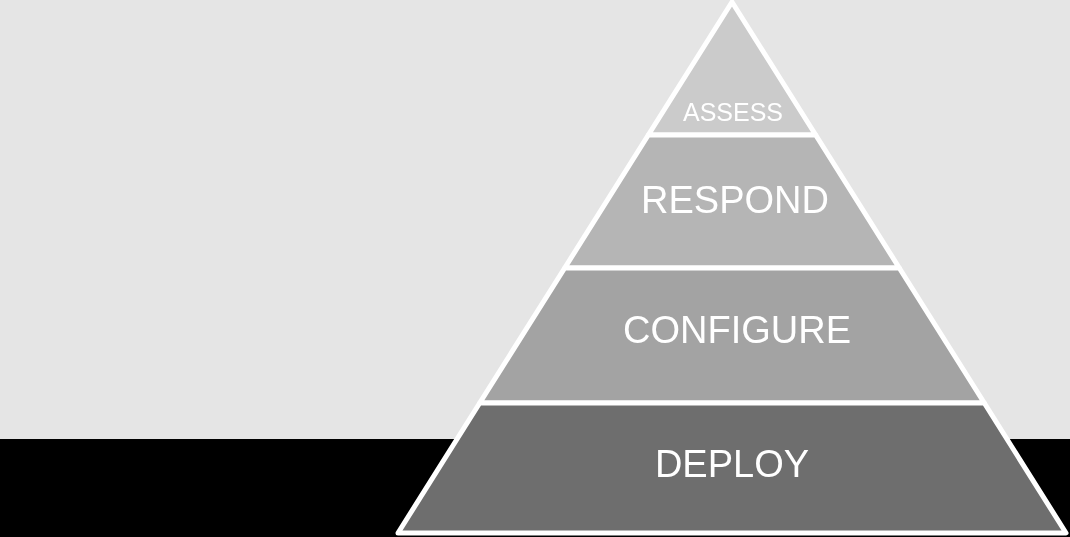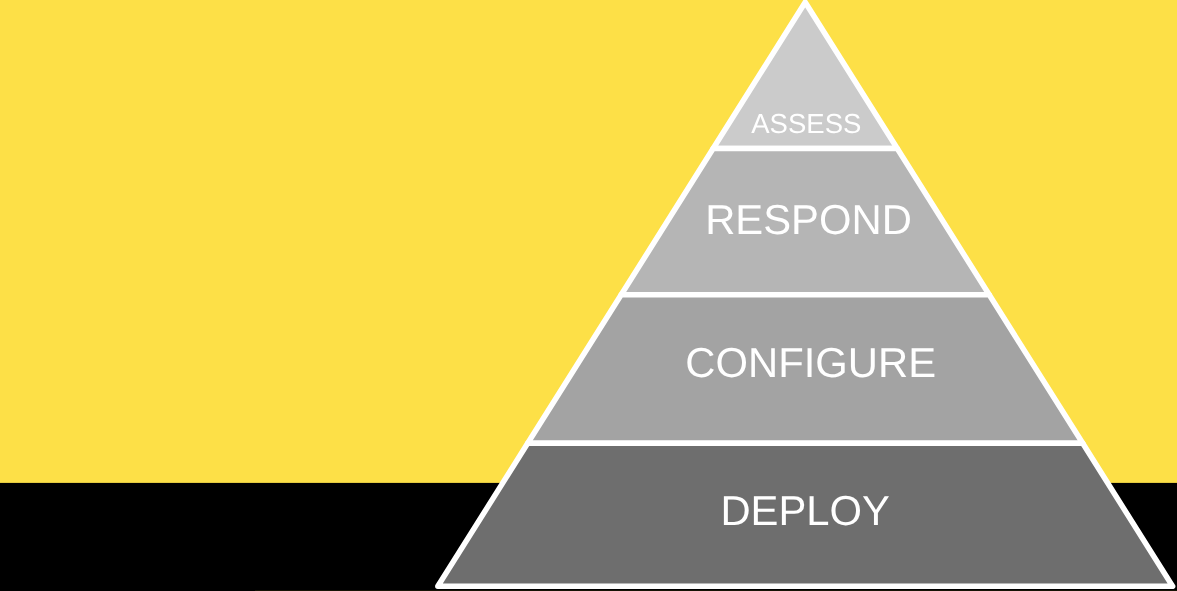--- a/index.html
+++ b/index.html
@@ -7,21 +7,21 @@
     padding: 0;
     width: 1070px;
     height: 537px;
     background: #000000;
     overflow: hidden;
   }
   .stage {
     position: relative;
     width: 1070px;
     height: 439px;
-    background: #fde047;
+    background: #e5e5e5;
   }
   svg.pyramid {
     display: block;
     width: 1070px;
     height: 537px;
   }
   svg.pyramid polygon {
     stroke: #ffffff;
     stroke-width: 5;
     stroke-linejoin: round;

